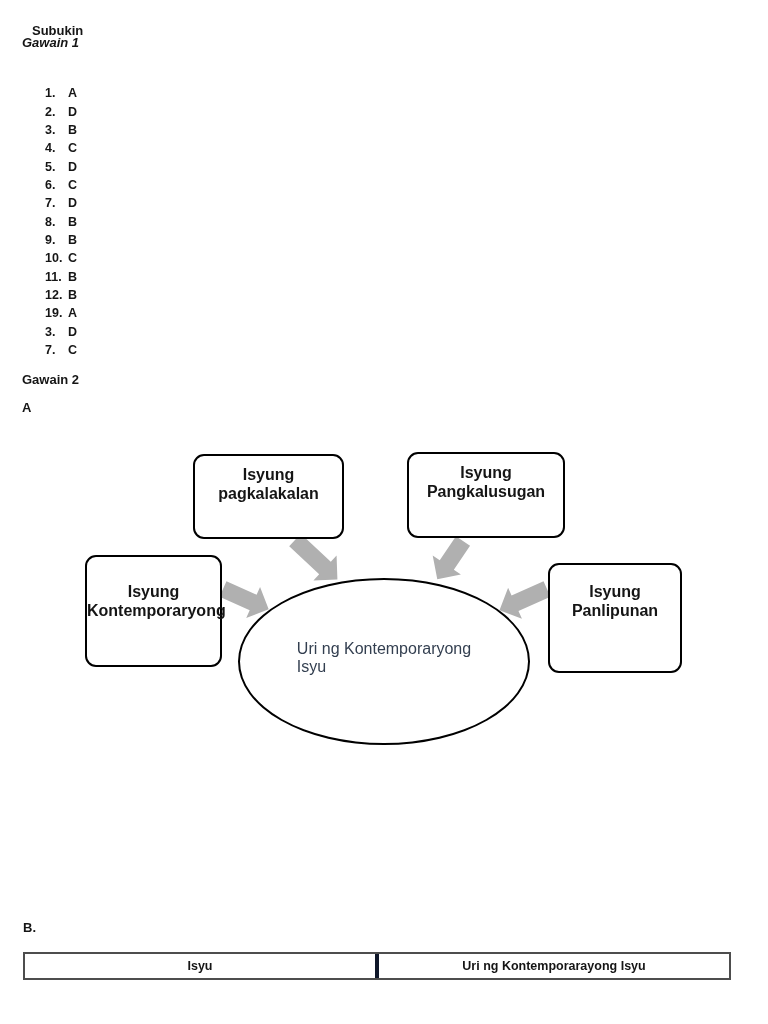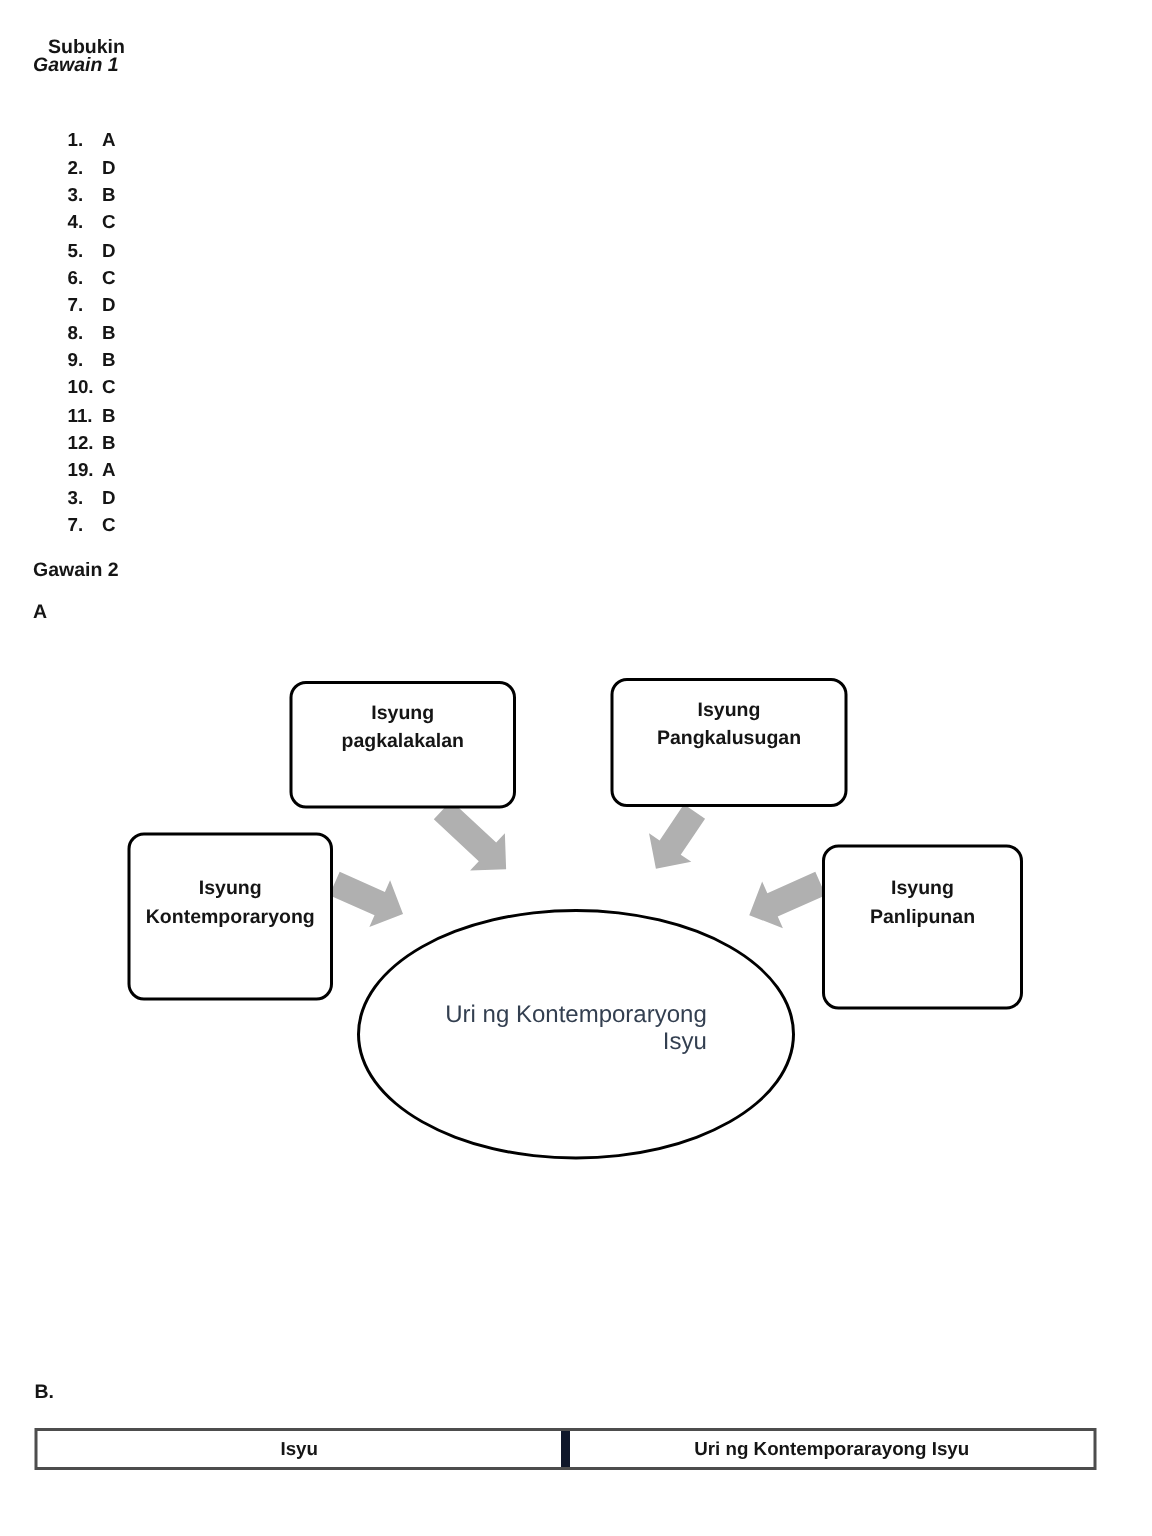--- a/index.html
+++ b/index.html
@@ -11,51 +11,51 @@
   .hd{font-weight:bold;font-size:13px;line-height:14px;}
 
   
   .answers{position:absolute;left:45px;top:84px;}
   .arow{display:flex;align-items:center;height:18.35px;font-weight:bold;font-size:12.5px;}
   .arow .num{width:23px;}
 
   
   .dbox{
     position:absolute;background:#fff;border:2px solid #000;border-radius:11px;
-    box-sizing:border-box;text-align:center;font-weight:bold;font-size:13px;line-height:19px;
+    box-sizing:border-box;text-align:center;font-weight:bold;font-size:16px;line-height:19px;
   }
   .dbox-pagkalakalan{left:193px;top:454px;width:151px;height:85px;padding-top:9px;}
   .dbox-pangkalusugan{left:407px;top:452px;width:158px;height:86px;padding-top:9px;}
   .dbox-pangkapaligiran{left:85px;top:555px;width:137px;height:112px;padding-top:25px;}
   .dbox-panlipunan{left:548px;top:563px;width:134px;height:110px;padding-top:17px;}
 
   
   .ellipse{
-    position:absolute;left:238px;top:606px;width:292px;height:167px;
+    position:absolute;left:238px;top:578px;width:292px;height:167px;
     border:2px solid #000;border-radius:50%;box-sizing:border-box;background:#fff;
-    display:flex;align-items:center;justify-content:center;text-align:right;
+    display:flex;align-items:center;justify-content:center;text-align:left;
   }
   .ellipse .txt{
     font-size:16px;line-height:17.5px;color:var(--center-text,#333f50);
     transform:translateY(-4px);
   }
 
   svg.arrows{position:absolute;left:0;top:0;width:768px;height:1024px;pointer-events:none;}
   .arrow{fill:var(--arrow-fill,#b0b0b0);}
 
   
   .btable{
     position:absolute;left:23px;top:952px;width:708px;height:28px;
     box-sizing:border-box;border:2px solid #4d4d4d;display:flex;background:#fff;
   }
   .bcell{
     flex:1;display:flex;align-items:center;justify-content:center;
     font-weight:bold;font-size:12.5px;
   }
-  .bcell + .bcell{border-left:6px solid #0f172a;}
+  .bcell + .bcell{border-left:4px solid #0f172a;}
 </style>
 </head>
 <body>
 
 <div class="abs hd" style="left:32px;top:24px;">Subukin</div>
 <div class="abs hd" style="left:22px;top:36px;font-style:italic;">Gawain 1</div>
 
 <div class="answers">
   <div class="arow">
       <span class="num">1.</span>

